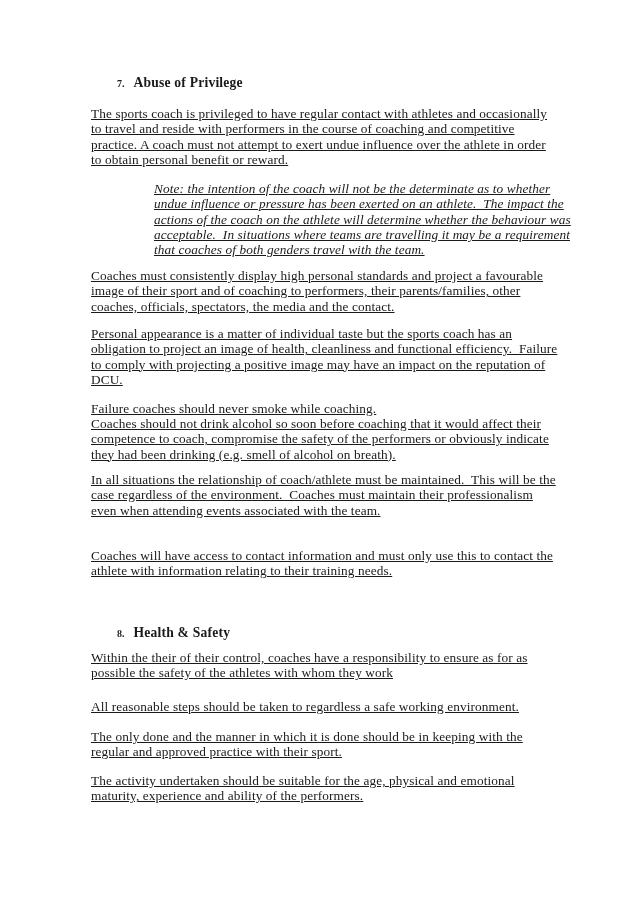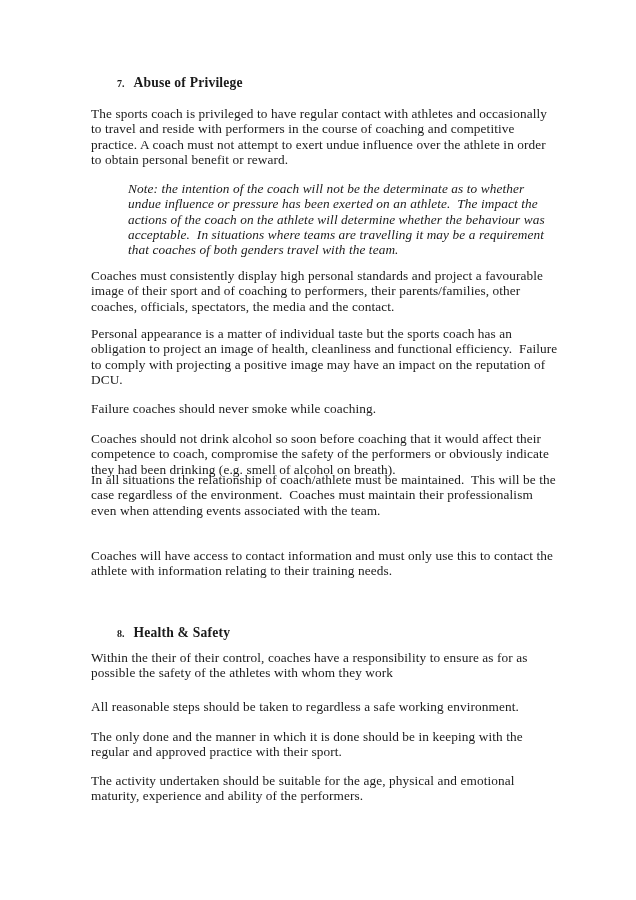--- a/index.html
+++ b/index.html
@@ -18,23 +18,24 @@
   }
   .block {
     position: absolute;
     left: 91px;
   }
   .para {
     font-size: 13.3px;
     line-height: 15.3px;
     white-space: pre;
     letter-spacing: 0.1px;
+    text-decoration: underline;
   }
   .note {
-    left: 128px;
+    left: 154px;
     font-style: italic;
   }
   .heading {
     left: 117px;
     white-space: nowrap;
   }
   .hnum {
     font-size: 10px;
     font-weight: bold;
     margin-right: 9px;
@@ -69,21 +70,21 @@
 image of their sport and of coaching to performers, their parents/families, other
 coaches, officials, spectators, the media and the contact.</div>
 
   <div class="block para" style="top:326px">Personal appearance is a matter of individual taste but the sports coach has an
 obligation to project an image of health, cleanliness and functional efficiency.  Failure
 to comply with projecting a positive image may have an impact on the reputation of
 DCU.</div>
 
   <div class="block para" style="top:401px">Failure coaches should never smoke while coaching.</div>
 
-  <div class="block para" style="top:431px">Coaches should not drink alcohol so soon before coaching that it would affect their
+  <div class="block para" style="top:416px">Coaches should not drink alcohol so soon before coaching that it would affect their
 competence to coach, compromise the safety of the performers or obviously indicate
 they had been drinking (e.g. smell of alcohol on breath).</div>
 
   <div class="block para" style="top:472px">In all situations the relationship of coach/athlete must be maintained.  This will be the
 case regardless of the environment.  Coaches must maintain their professionalism
 even when attending events associated with the team.</div>
 
   <div class="block para" style="top:548px">Coaches will have access to contact information and must only use this to contact the
 athlete with information relating to their training needs.</div>
 

